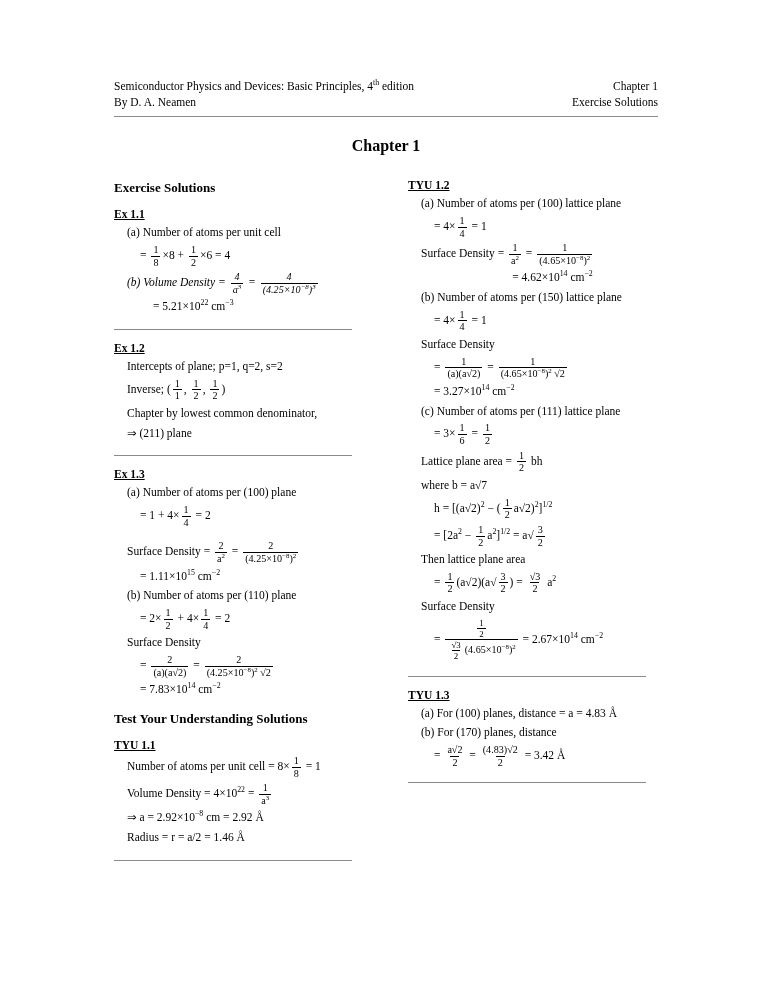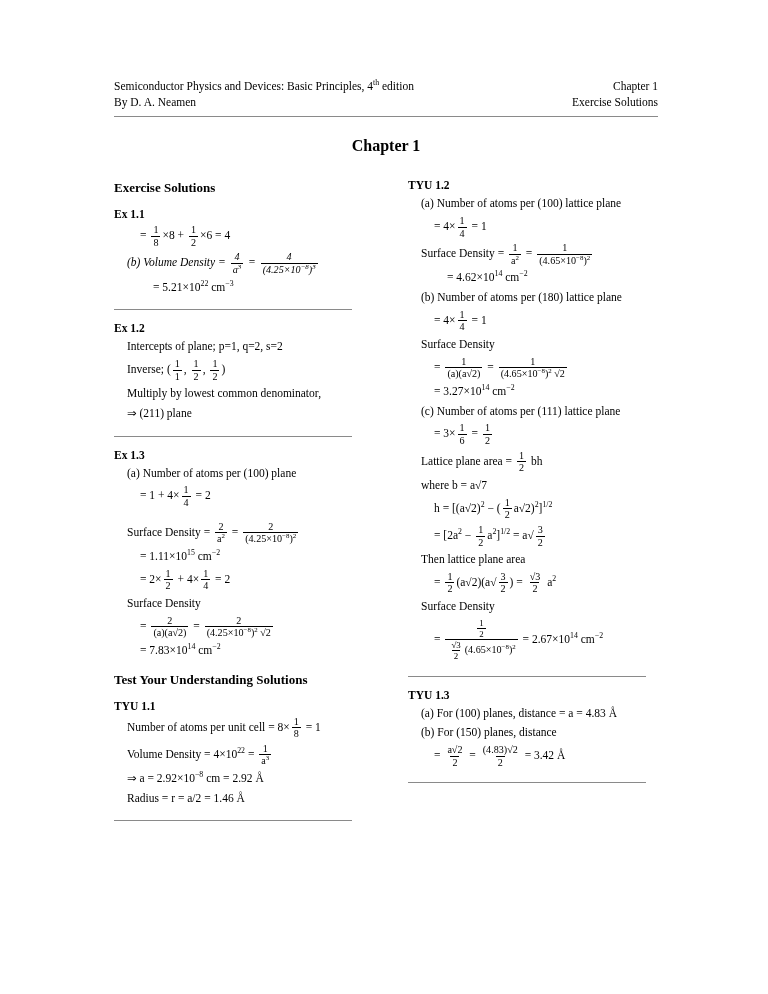--- a/index.html
+++ b/index.html
@@ -14,21 +14,21 @@
   .header {
     display: flex; justify-content: space-between;
     font-size: 11.5px; line-height: 1.4;
     border-bottom: 1px solid #8a8a8a; padding-bottom: 6px;
   }
   .header .hright { text-align: right; }
   .title { text-align: center; font-weight: bold; font-size: 16px; margin: 20px 0 12px; }
   .cols { display: flex; gap: 44px; }
   .col { flex: 1; min-width: 0; font-size: 11.5px; }
   .h1 { font-weight: bold; font-size: 13px; margin: 13px 0 6px; }
-  .h2 { font-weight: bold; font-size: 11.5px; margin: 12px 0 4px; }
+  .h2 { font-weight: bold; font-size: 11.5px; margin: 12px 0 4px; text-decoration: underline; }
   .tline { margin: 3px 0; line-height: 1.45; }
   .rule { border-top: 1px solid #8a8a8a; margin: 14px 4px 10px 0; width: 95%; height: 0; }
   .frac {
     display: inline-flex; flex-direction: column; align-items: center;
     vertical-align: middle; font-size: 0.88em; line-height: 1.15;
     margin: 0 2px; text-align: center;
   }
   .fnum { display: block; padding: 0 2px; }
   .fden { display: block; border-top: 1px solid #000; padding: 0 2px; }
   sup { font-size: 0.68em; vertical-align: super; line-height: 0; }
@@ -47,20 +47,21 @@
       <div>Exercise Solutions</div>
     </div>
   </div>
 
   <div class="title">Chapter 1</div>
 
   <div class="cols">
     <div class="col">
         <div class="h1">Exercise Solutions</div>
         <div class="h2">Ex 1.1</div>
+        <div class="tline" style="padding-left: 13px;">(a)  Number of atoms per unit cell</div>
         <div class="tline" style="padding-left: 26px;">= <span class="frac">
             <span class="fnum">1</span>
             <span class="fden">8</span>
           </span>×8 + <span class="frac">
             <span class="fnum">1</span>
             <span class="fden">2</span>
           </span>×6 = 4</div>
         <div class="tline" style="padding-left: 13px; font-style: italic;">(b)  Volume Density = <span class="frac">
             <span class="fnum">4</span>
             <span class="fden">a<sup>3</sup></span>
@@ -75,37 +76,38 @@
         <div class="tline" style="padding-left: 13px;">Inverse;  (<span class="frac">
             <span class="fnum">1</span>
             <span class="fden">1</span>
           </span>, <span class="frac">
             <span class="fnum">1</span>
             <span class="fden">2</span>
           </span>, <span class="frac">
             <span class="fnum">1</span>
             <span class="fden">2</span>
           </span>)</div>
-        <div class="tline" style="padding-left: 13px;">Multiply by lowest common denominator,</div>
+        <div class="tline" style="padding-left: 13px;">Chapter by lowest common denominator,</div>
         <div class="tline" style="padding-left: 13px;">⇒ (211) plane</div>
         <div class="rule"></div>
         <div class="h2">Ex 1.3</div>
         <div class="tline" style="padding-left: 13px;">(a)  Number of atoms per (100) plane</div>
         <div class="tline" style="padding-left: 26px;">= 1 + 4×<span class="frac">
             <span class="fnum">1</span>
             <span class="fden">4</span>
           </span> = 2</div>
         <div class="tline" style="padding-left: 13px; margin-top: 12px;">Surface Density = <span class="frac">
             <span class="fnum">2</span>
             <span class="fden">a<sup>2</sup></span>
           </span> = <span class="frac">
             <span class="fnum">2</span>
             <span class="fden">(4.25×10<sup>−8</sup>)<sup>2</sup></span>
           </span></div>
         <div class="tline" style="padding-left: 26px;">= 1.11×10<sup>15</sup> cm<sup>−2</sup></div>
+        <div class="tline" style="padding-left: 13px;">(b)  Number of atoms per (110) plane</div>
         <div class="tline" style="padding-left: 26px;">= 2×<span class="frac">
             <span class="fnum">1</span>
             <span class="fden">2</span>
           </span> + 4×<span class="frac">
             <span class="fnum">1</span>
             <span class="fden">4</span>
           </span> = 2</div>
         <div class="tline" style="padding-left: 13px;">Surface Density</div>
         <div class="tline" style="padding-left: 26px;">= <span class="frac">
             <span class="fnum">2</span>
@@ -136,22 +138,22 @@
             <span class="fnum">1</span>
             <span class="fden">4</span>
           </span> = 1</div>
         <div class="tline" style="padding-left: 13px;">Surface Density = <span class="frac">
             <span class="fnum">1</span>
             <span class="fden">a<sup>2</sup></span>
           </span> = <span class="frac">
             <span class="fnum">1</span>
             <span class="fden">(4.65×10<sup>−8</sup>)<sup>2</sup></span>
           </span></div>
-        <div class="tline" style="padding-left: 39px;">= 4.62×10<sup>14</sup> cm<sup>−2</sup></div>
-        <div class="tline" style="padding-left: 13px;">(b)  Number of atoms per (180) lattice plane</div>
+        <div class="tline" style="padding-left: 39px; text-align: center;">= 4.62×10<sup>14</sup> cm<sup>−2</sup></div>
+        <div class="tline" style="padding-left: 13px;">(b)  Number of atoms per (150) lattice plane</div>
         <div class="tline" style="padding-left: 26px;">= 4×<span class="frac">
             <span class="fnum">1</span>
             <span class="fden">4</span>
           </span> = 1</div>
         <div class="tline" style="padding-left: 13px;">Surface Density</div>
         <div class="tline" style="padding-left: 26px;">= <span class="frac">
             <span class="fnum">1</span>
             <span class="fden">(a)(a√2)</span>
           </span> = <span class="frac">
             <span class="fnum">1</span>
@@ -200,21 +202,21 @@
                 <span class="fden">2</span>
               </span></span>
             <span class="fden"><span class="frac">
                 <span class="fnum">√3</span>
                 <span class="fden">2</span>
               </span>(4.65×10<sup>−8</sup>)<sup>2</sup></span>
           </span> = 2.67×10<sup>14</sup> cm<sup>−2</sup></div>
         <div class="rule"></div>
         <div class="h2">TYU 1.3</div>
         <div class="tline" style="padding-left: 13px;">(a)  For (100) planes, distance = a = 4.83 Å</div>
-        <div class="tline" style="padding-left: 13px;">(b)  For (150) planes, distance</div>
+        <div class="tline" style="padding-left: 13px;">(b)  For (170) planes, distance</div>
         <div class="tline" style="padding-left: 26px;">= <span class="frac">
             <span class="fnum">a√2</span>
             <span class="fden">2</span>
           </span> = <span class="frac">
             <span class="fnum">(4.83)√2</span>
             <span class="fden">2</span>
           </span> = 3.42 Å</div>
         <div class="rule"></div>
       </div>
   </div>

